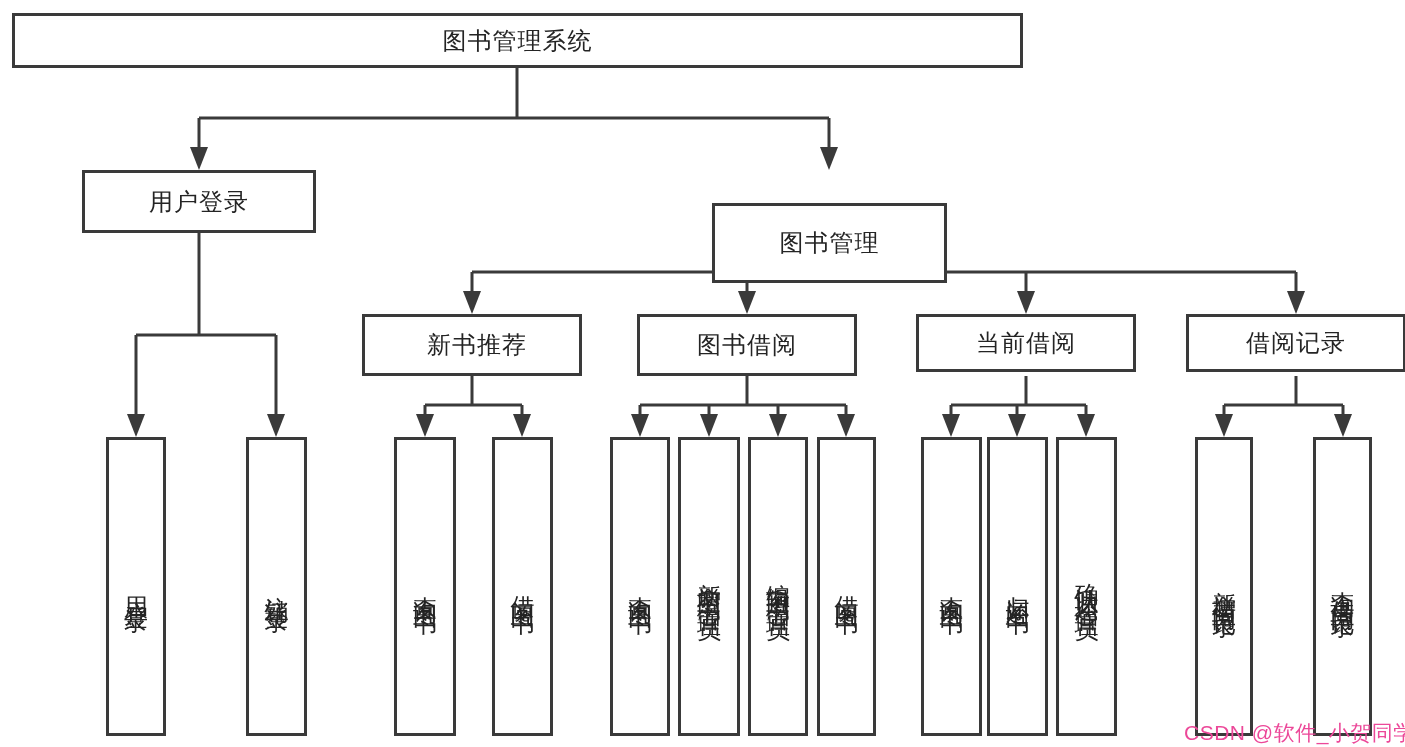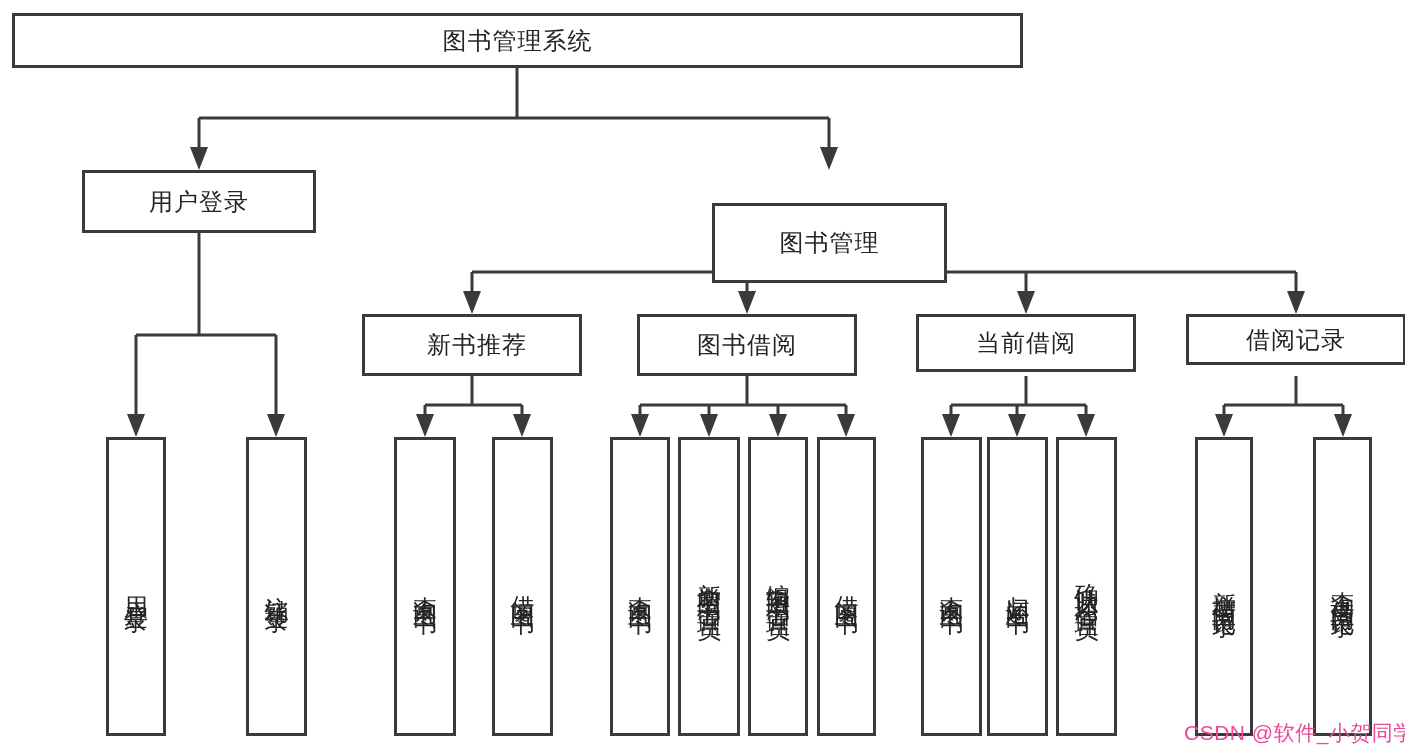--- a/index.html
+++ b/index.html
@@ -28,21 +28,21 @@
     line-height:1;
     white-space:nowrap;
   }
   
   #b-root{left:12px;top:13px;width:1011px;height:55px;}
   #b-login{left:82px;top:170px;width:234px;height:63px;}
   #b-mgmt{left:712px;top:170px;width:235px;height:80px;margin-top:33px;}
   #b-l3-0{left:362px;top:314px;width:220px;height:62px;padding-left:10px;}
   #b-l3-1{left:637px;top:314px;width:220px;height:62px;}
   #b-l3-2{left:916px;top:314px;width:220px;height:58px;}
-  #b-l3-3{left:1186px;top:314px;width:220px;height:51px;}
+  #b-l3-3{left:1186px;top:314px;width:220px;height:58px;}
   
   #lf-0{left:106px;}
   #lf-1{left:246px;width:61px;}
   #lf-2{left:394px;width:62px;}
   #lf-3{left:492px;width:61px;}
   #lf-4{left:610px;}
   #lf-5{left:678px;width:62px;}
   #lf-6{left:748px;}
   #lf-7{left:817px;width:59px;}
   #lf-8{left:921px;width:61px;}

